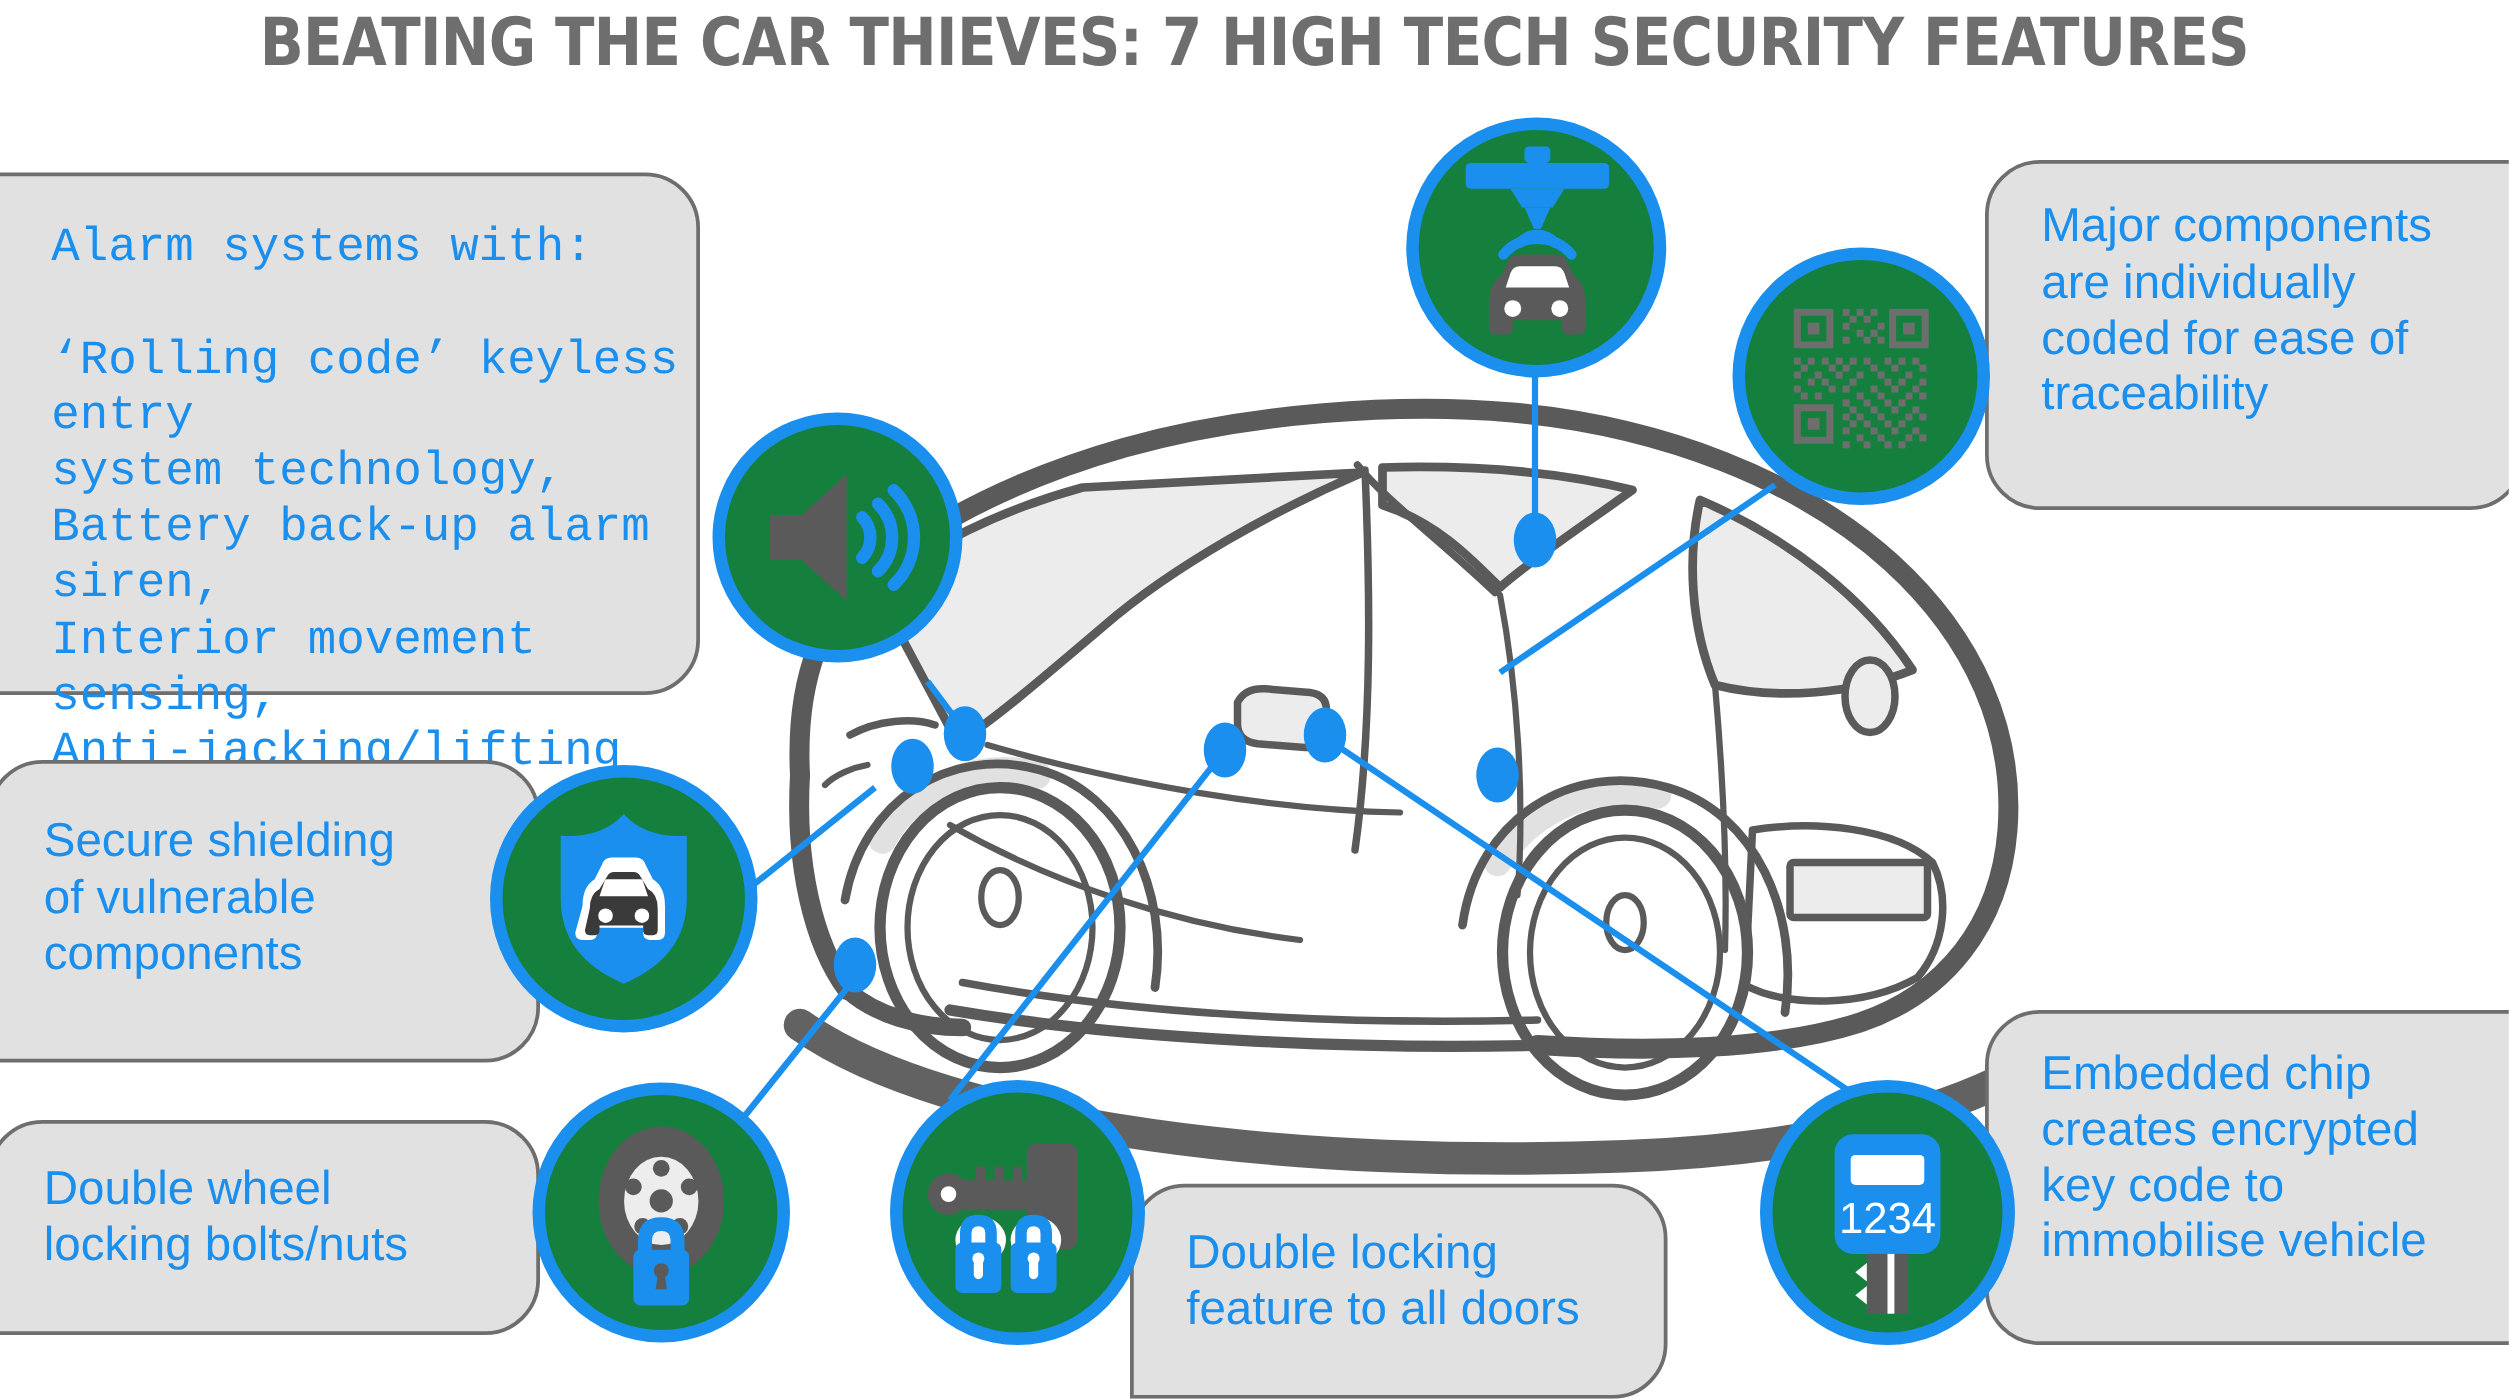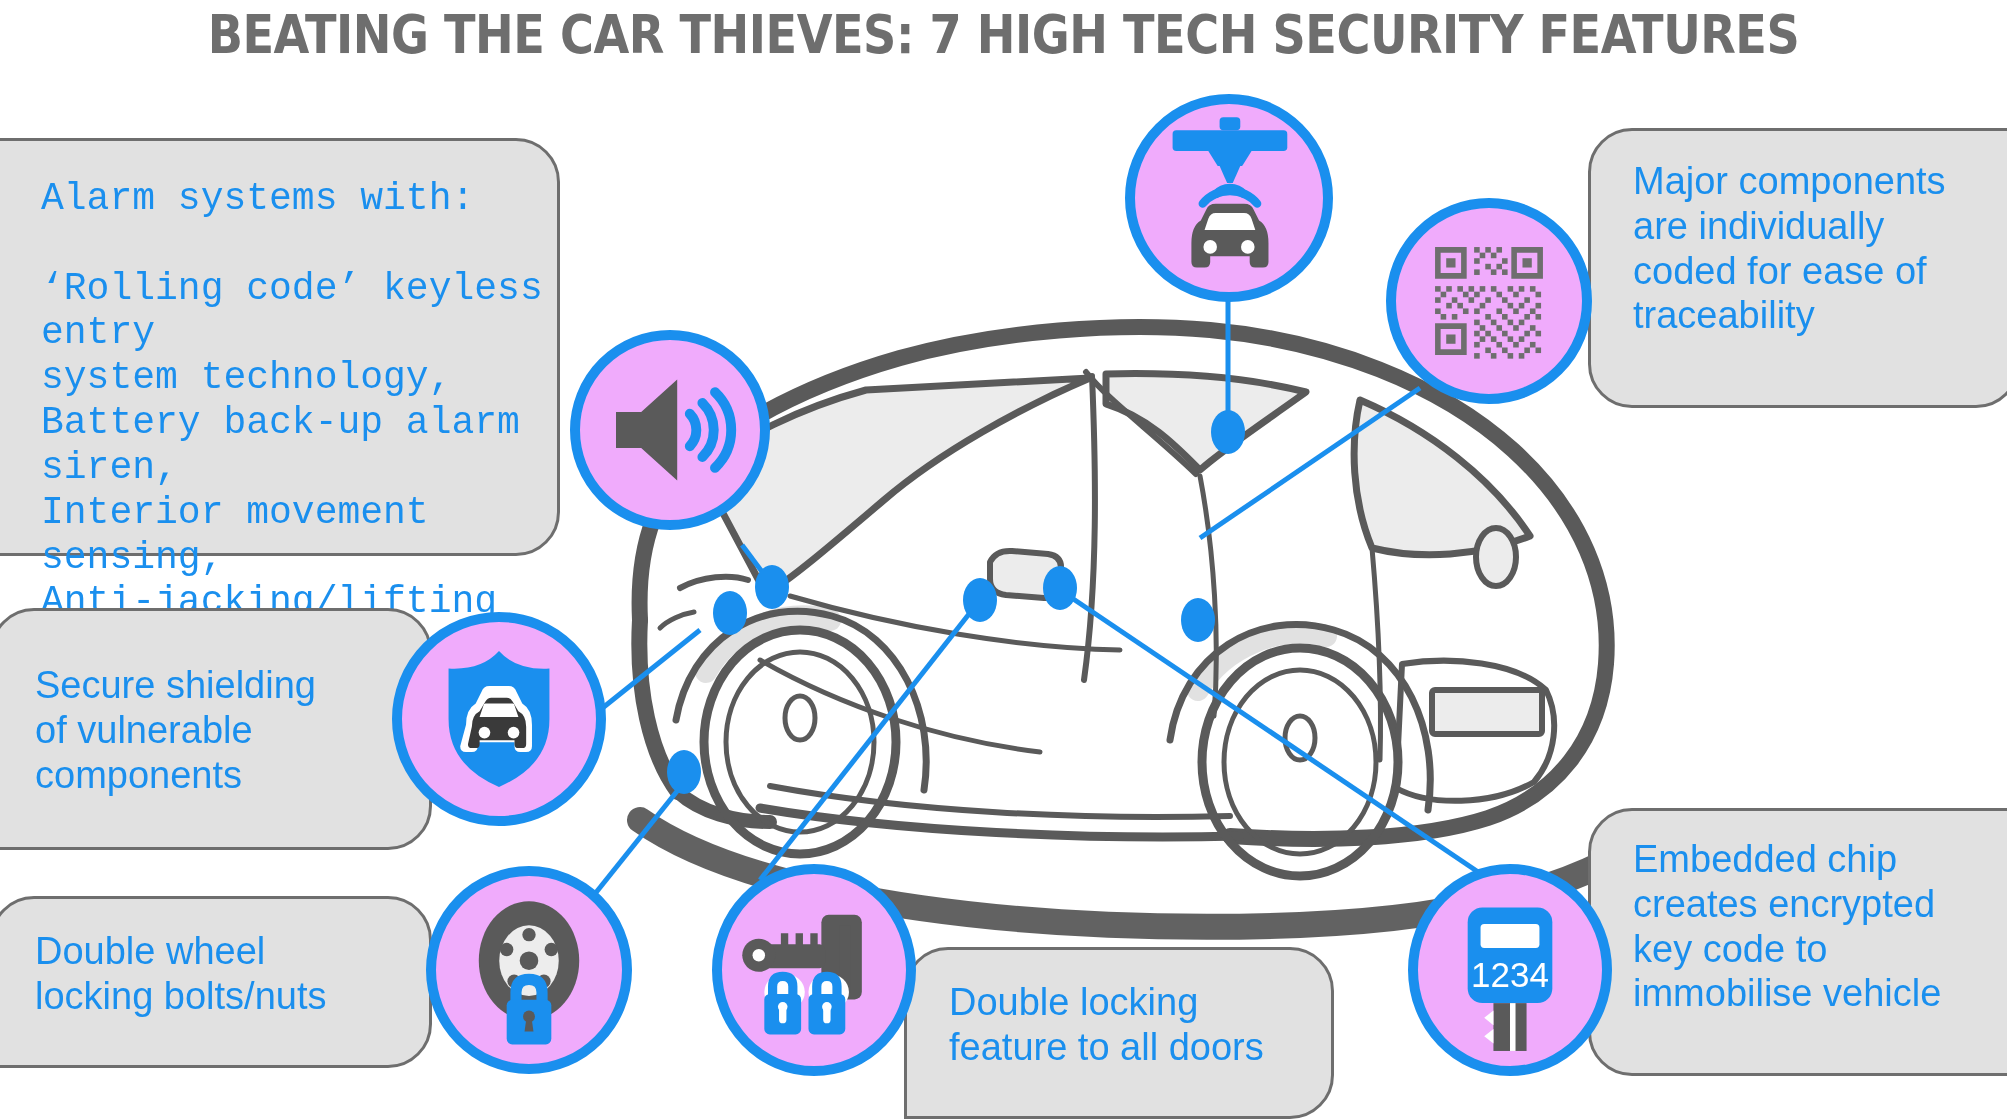--- a/index.html
+++ b/index.html
@@ -33,21 +33,21 @@
 
   
   .r-tl{border-top-left-radius:44px;}
   .r-tr{border-top-right-radius:44px;}
   .r-bl{border-bottom-left-radius:44px;}
   .r-br{border-bottom-right-radius:44px;}
 
   
   .circle{
     position:absolute;border:10px solid #1a8fee;border-radius:50%;
-    background:#f0abfc;box-sizing:border-box;z-index:9;
+    background:#15803d;box-sizing:border-box;z-index:9;
   }
   .circle svg{position:absolute;left:0;top:0;width:100%;height:100%;}
 
   
   #carlayer,#linklayer{position:absolute;left:0;top:0;width:2007px;height:1119px;}
   #carlayer{z-index:2;}
   #linklayer{z-index:3;}
 </style>
 </head>
 <body>
@@ -156,21 +156,21 @@
 
 
   <div class="panel r-tl r-bl r-br" style="left:1588px;top:128px;width:432px;height:280px;">
     <span class="ptext" style="left:42px;top:28px;width:390px;">Major components
 are individually
 coded for ease of
 traceability</span>
   </div>
 
   <div class="panel r-tl r-tr r-br" style="left:-10px;top:608px;width:442px;height:242px;">
-    <span class="ptext" style="left:42px;top:52px;width:400px;">Secure shielding
+    <span class="ptext" style="left:42px;top:40px;width:400px;">Secure shielding
 of vulnerable
 components</span>
   </div>
 
   <div class="panel r-tl r-tr r-br" style="left:-10px;top:896px;width:442px;height:172px;">
     <span class="ptext" style="left:42px;top:30px;width:400px;">Double wheel
 locking bolts/nuts</span>
   </div>
 
   <div class="panel r-tl r-tr r-br" style="left:904px;top:906px;width:430px;height:172px;margin-top:41px;">

